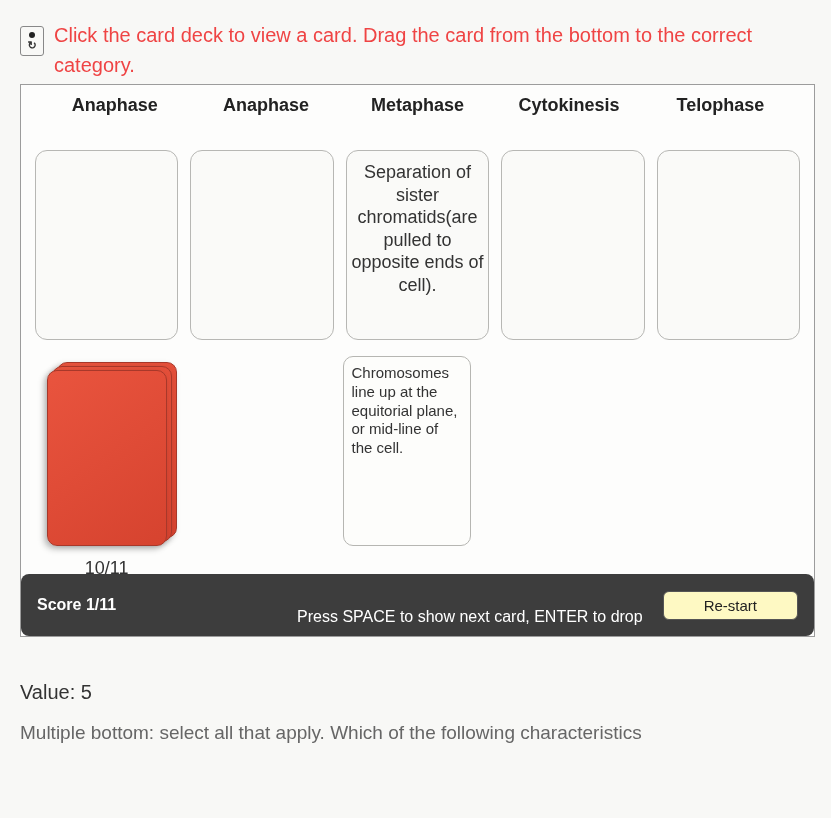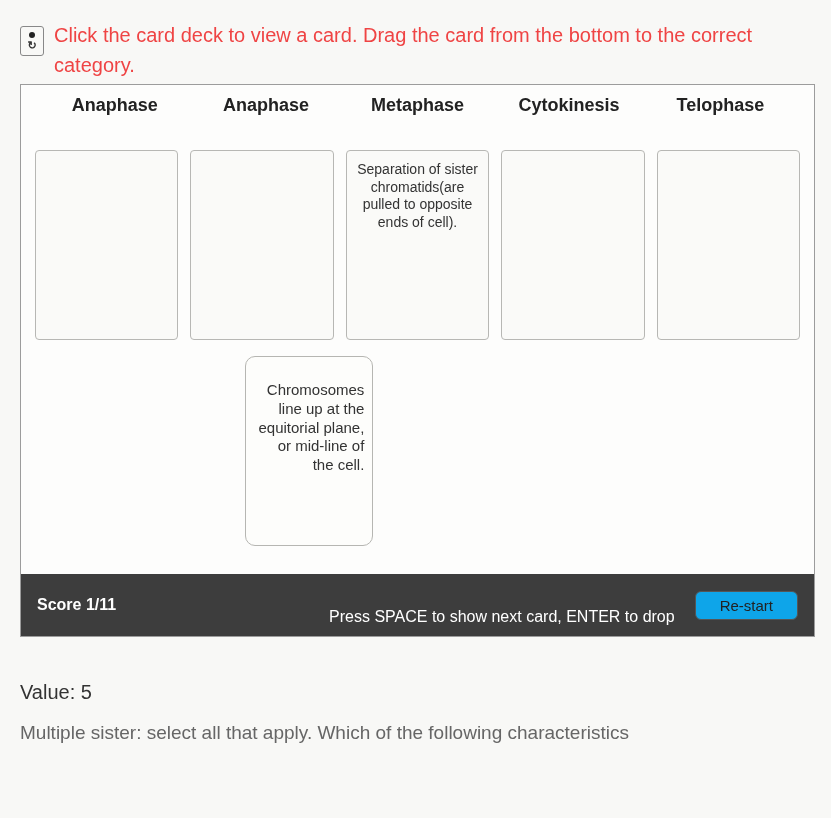--- a/index.html
+++ b/index.html
@@ -58,25 +58,25 @@
   .drop-row {
     display: flex;
     gap: 12px;
     padding: 20px 4px 10px 4px;
     justify-content: space-between;
   }
   .slot {
     flex: 1;
     height: 190px;
     border: 1px solid #b7b7b4;
-    border-radius: 4px;
+    border-radius: 12px;
     background: #fafaf8;
     padding: 10px 4px;
     text-align: center;
-    font-size: 14px;
+    font-size: 18px;
     line-height: 1.25;
     color: #333;
   }
   .mid-row {
     display: flex;
     gap: 12px;
     padding: 6px 4px 0 4px;
     justify-content: space-between;
     align-items: flex-start;
   }
@@ -103,43 +103,44 @@
     margin-top: 196px;
     font-size: 18px;
     color: #333;
   }
   .play-card {
     width: 128px;
     height: 190px;
     border: 1px solid #b6b6b2;
     border-radius: 10px;
     background: #fdfdfb;
-    padding: 24px 8px;
+    padding: 7px 8px;
     font-size: 15px;
     line-height: 1.25;
-    text-align: right;
+    text-align: left;
     margin-left: -22px;
   }
   .status-bar {
     background: #3d3d3d;
     color: #fff;
     display: flex;
     align-items: center;
     padding: 10px 16px;
     margin: 8px -10px 0 -10px;
     gap: 20px;
+    border-radius: 8px;
   }
   .score { font-size: 16px; font-weight: bold; white-space: nowrap; }
   .hint { flex: 1; text-align: right; font-size: 16px; margin-top: 24px; }
   .restart {
-    background: #0ea5e9;
+    background: #fef9c3;
     color: #222;
     border: 1px solid #555;
     border-radius: 6px;
-    padding: 5px 24px;
+    padding: 5px 40px;
     font-size: 15px;
     cursor: pointer;
   }
   .below {
     margin-top: 44px;
     font-size: 20px;
     color: #333;
   }
   .cutoff {
     margin-top: 18px;
@@ -172,30 +173,38 @@
 
     <div class="drop-row">
       <div class="slot"></div>
       <div class="slot"></div>
       <div class="slot">Separation of sister chromatids(are pulled to opposite ends of cell).</div>
       <div class="slot"></div>
       <div class="slot"></div>
     </div>
 
     <div class="mid-row">
+      <div class="mid-cell">
+        <div class="deck">
+          <div class="card-back c1"></div>
+          <div class="card-back c2"></div>
+          <div class="card-back c3"></div>
+        </div>
+        <div class="deck-count">10/11</div>
+      </div>
       <div class="mid-cell"></div>
       <div class="mid-cell">
         <div class="play-card">Chromosomes line up at the equitorial plane, or mid-line of the cell.</div>
       </div>
       <div class="mid-cell"></div>
       <div class="mid-cell"></div>
     </div>
 
     <div class="status-bar">
       <div class="score">Score 1/11</div>
       <div class="hint">Press SPACE to show next card, ENTER to drop</div>
       <button class="restart">Re-start</button>
     </div>
   </div>
 
   <div class="below">Value: 5</div>
-  <div class="cutoff">Multiple sister: select all that apply. Which of the following characteristics</div>
+  <div class="cutoff">Multiple bottom: select all that apply. Which of the following characteristics</div>
 </div>
 
 </body></html>

